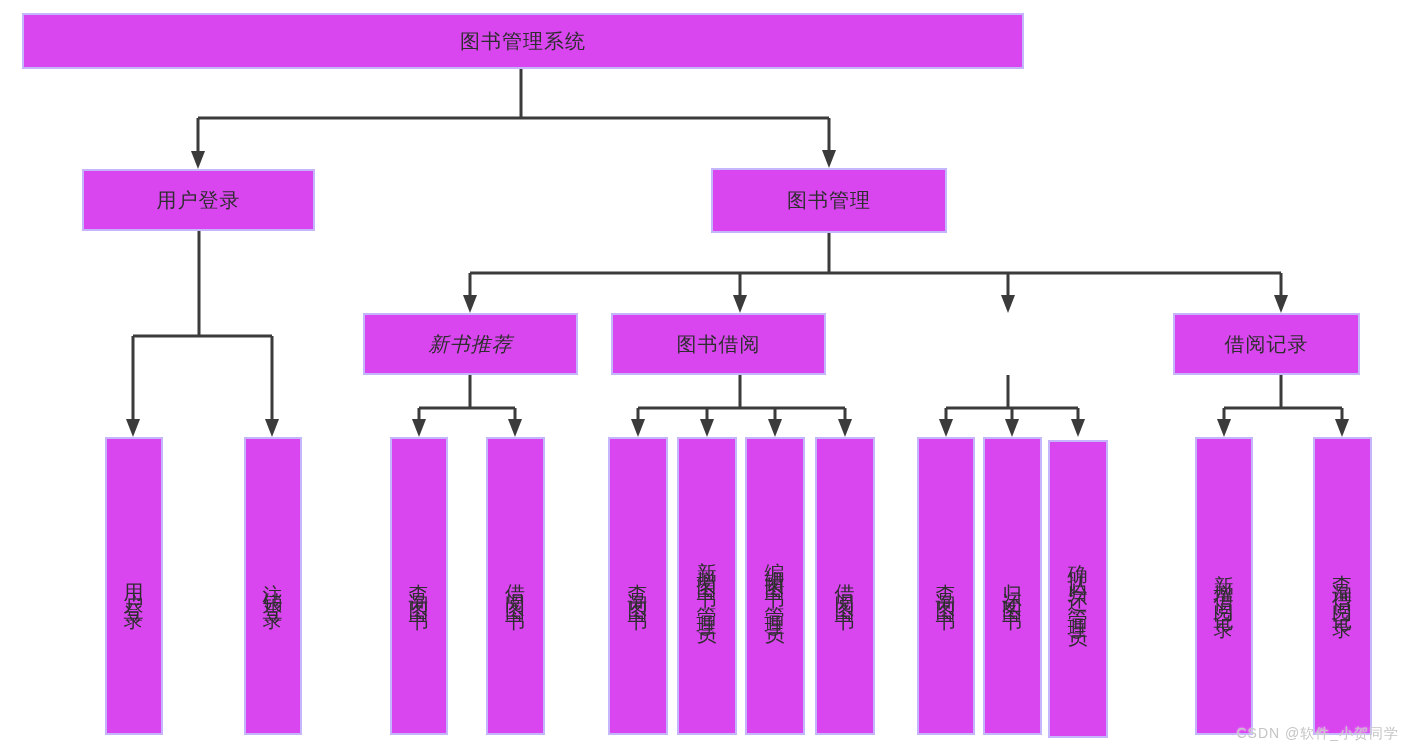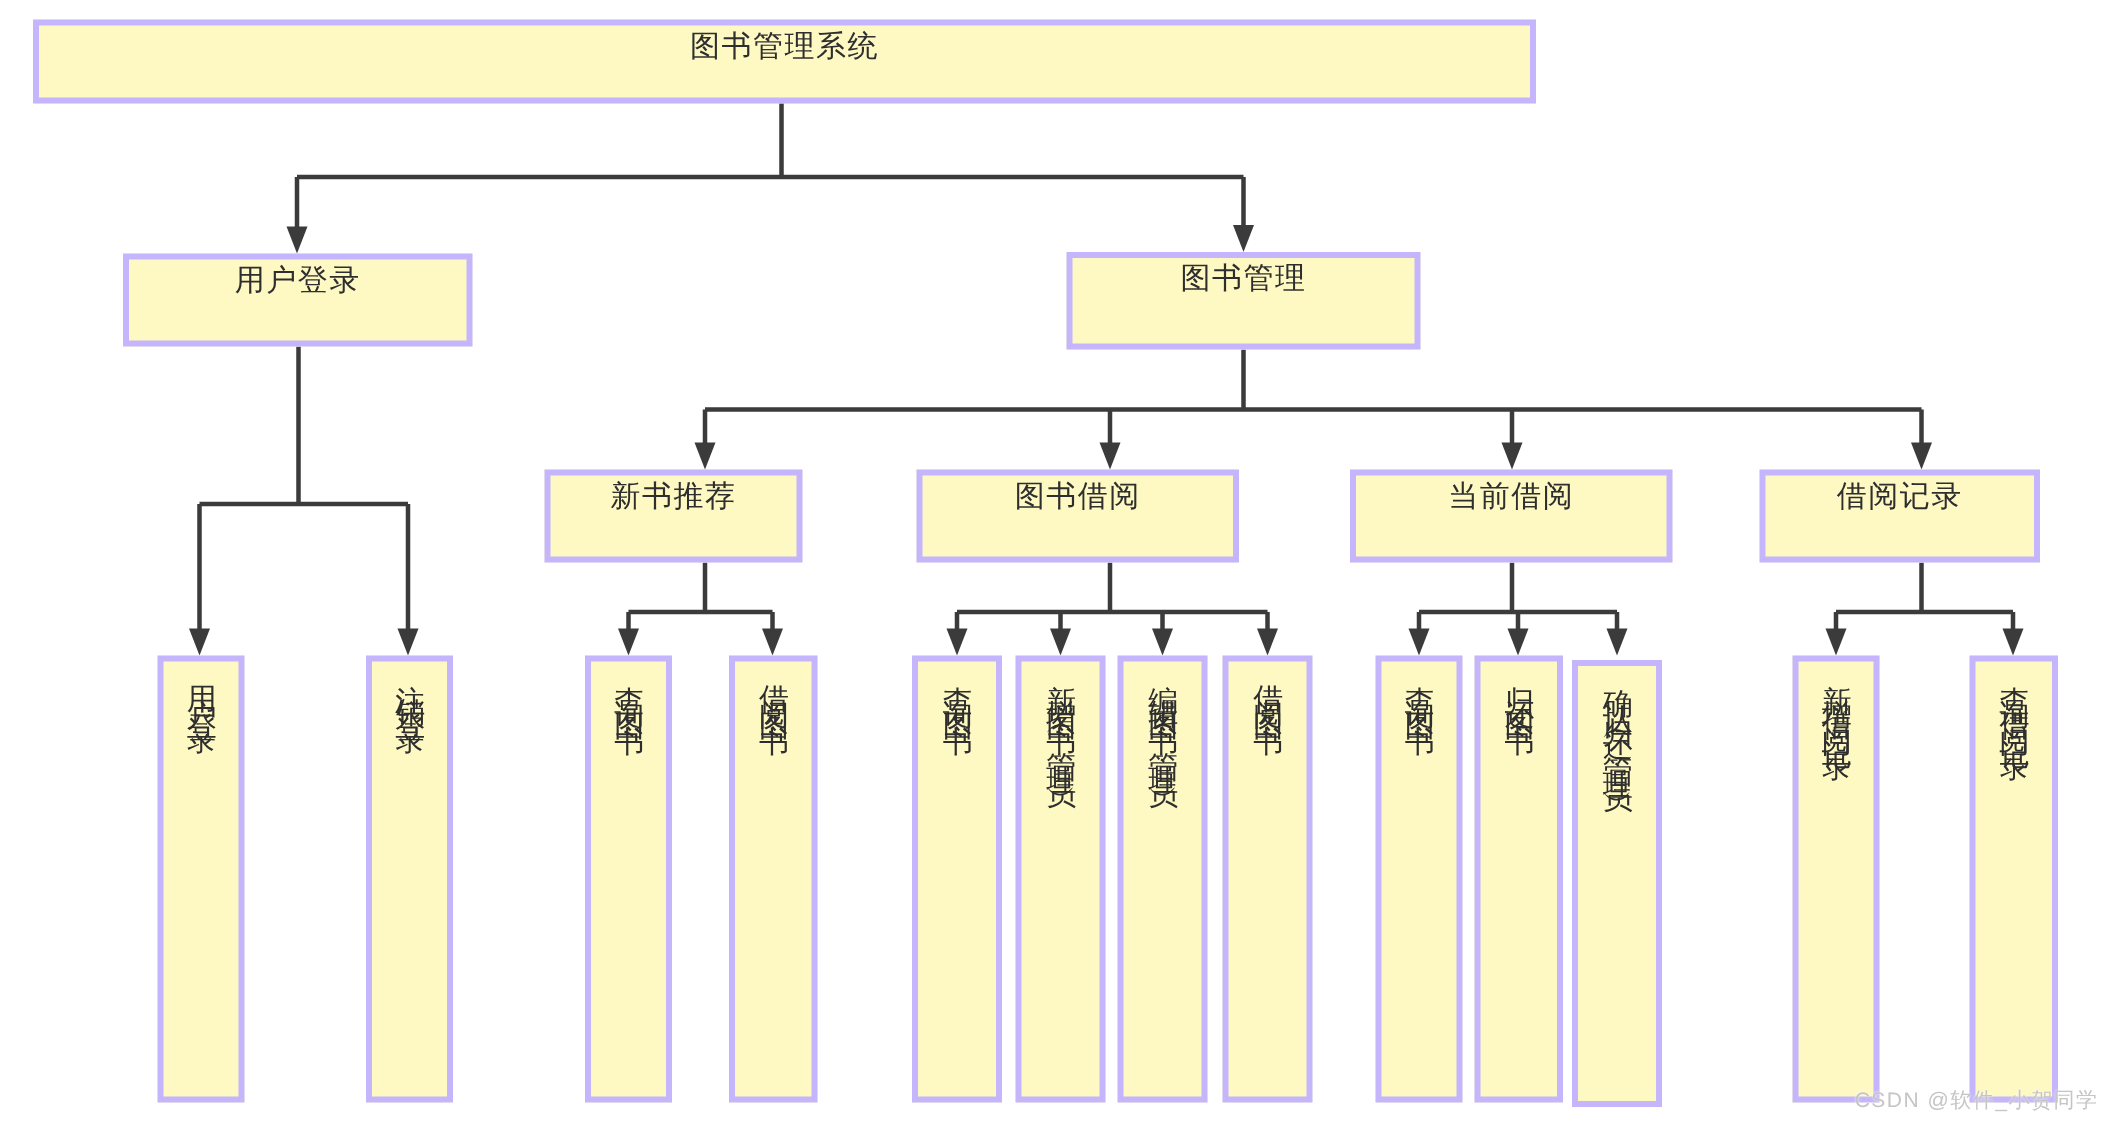--- a/index.html
+++ b/index.html
@@ -2,35 +2,35 @@
 <html><head>
 <meta charset="utf-8">
 <style>
   html,body{margin:0;padding:0;background:#fff;}
   #canvas{
     position:relative;width:1405px;height:747px;background:#ffffff;
     font-family:"Liberation Sans","DejaVu Sans",sans-serif;overflow:hidden;
   }
   #connectors{position:absolute;left:0;top:0;pointer-events:none;}
   .box{
-    position:absolute;box-sizing:border-box;border:4px solid #c4b5fd;background:#fef9c3;
-    display:flex;align-items:flex-start;justify-content:center;color:#2e2e2e;
+    position:absolute;box-sizing:border-box;border:2px solid #c4b5fd;background:#d946ef;
+    display:flex;align-items:center;justify-content:center;color:#2e2e2e;
   }
   .hlabel{font-size:20px;letter-spacing:1px;white-space:nowrap;}
   .vlabel{
     writing-mode:vertical-rl;text-orientation:mixed;
     font-size:20px;letter-spacing:9px;line-height:1;white-space:nowrap;
   }
   
   .b-root{left:22px;top:13px;width:1002px;height:56px;}
   
   .b-l2a{left:82px;top:169px;width:233px;height:62px;}
   .b-l2b{left:711px;top:168px;width:236px;height:65px;}
   
-  .b-l3a{left:363px;top:313px;width:172px;height:62px;}
+  .b-l3a{left:363px;top:313px;width:215px;height:62px;font-style:italic;}
   .b-l3b{left:611px;top:313px;width:215px;height:62px;}
   .b-l3c{left:900px;top:313px;width:215px;height:62px;}
   .b-l3d{left:1173px;top:313px;width:187px;height:62px;}
   
   .leaf{top:437px;height:298px;}
   .b-u1{left:105px;width:58px;}
   .b-u2{left:244px;width:58px;}
   .b-n1{left:390px;width:58px;}
   .b-n2{left:486px;width:59px;}
   .b-b1{left:608px;width:60px;}
@@ -122,23 +122,20 @@
   <div class="box b-l2b">
     <span class="hlabel">图书管理</span>
   </div>
 
   <div class="box b-l3a">
     <span class="hlabel">新书推荐</span>
   </div>
   <div class="box b-l3b">
     <span class="hlabel">图书借阅</span>
   </div>
-  <div class="box b-l3c">
-    <span class="hlabel">当前借阅</span>
-  </div>
   <div class="box b-l3d">
     <span class="hlabel">借阅记录</span>
   </div>
 
   <div class="box leaf b-u1">
     <span class="vlabel">用户登录</span>
   </div>
   <div class="box leaf b-u2">
     <span class="vlabel">注销登录</span>
   </div>

